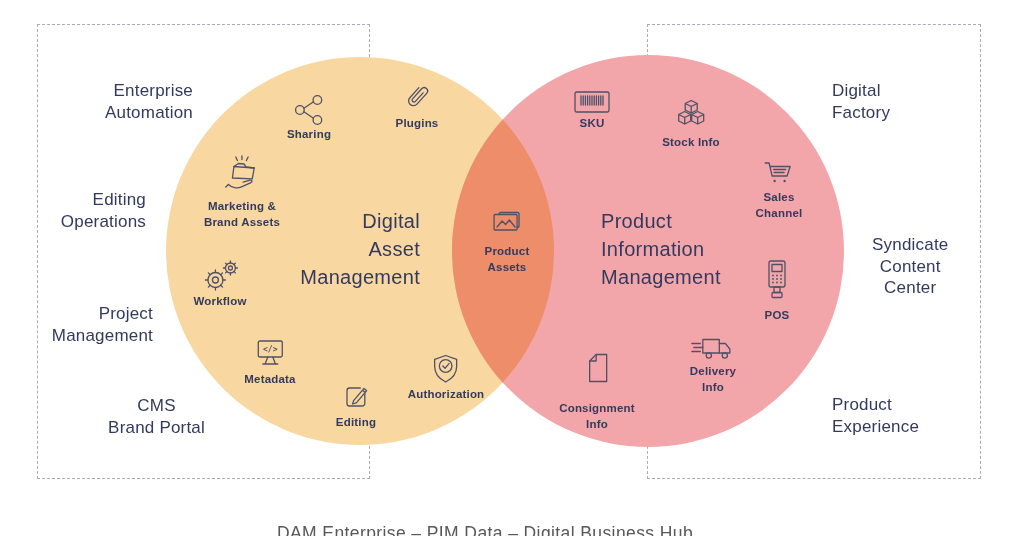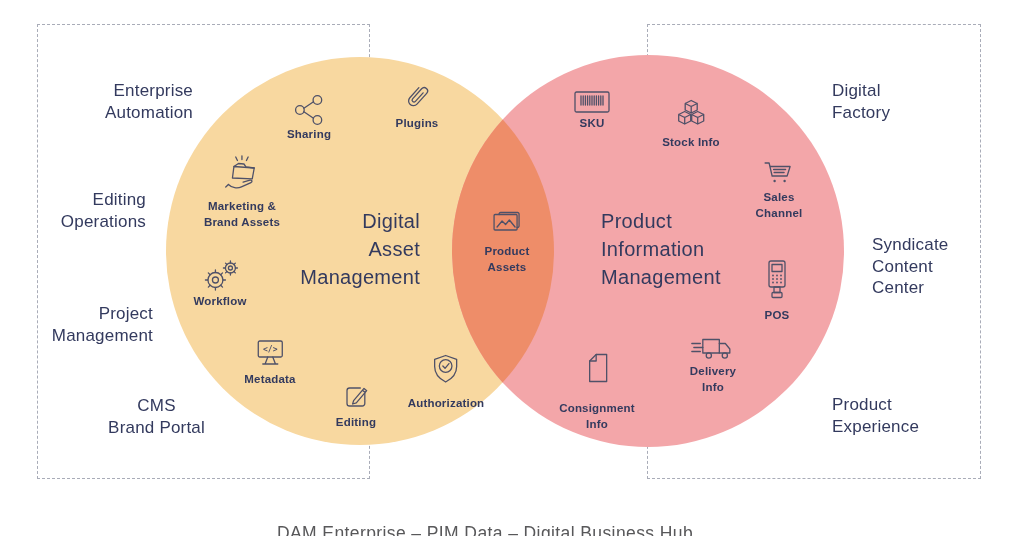--- a/index.html
+++ b/index.html
@@ -27,21 +27,21 @@
   .vtitle{position:absolute;font-size:20px;line-height:28px;font-weight:500;letter-spacing:.3px;white-space:nowrap;}
   .dam-title{right:604px;top:207px;text-align:right;}
   .pim-title{left:601px;top:207px;text-align:left;}
   .outlbl{position:absolute;font-size:17px;line-height:21.5px;font-weight:500;letter-spacing:.2px;white-space:nowrap;}
   .out-right{text-align:right;}
   .lbl-marketing-automation{right:831px;top:80px;}
   .lbl-creative-operations{right:878px;top:189px;}
   .lbl-project-management{right:871px;top:303px;}
   .lbl-cms-brand-portal{right:819px;top:395px;text-align:center;}
   .lbl-digital-factory{left:832px;top:80px;}
-  .lbl-syndicate-content-center{left:872px;top:234px;}
+  .lbl-syndicate-content-center{left:872px;top:234px;text-align:center;}
   .lbl-product-experience{left:832px;top:394px;}
   .item{position:absolute;transform:translateX(-50%);text-align:center;}
   .item .lbl{font-size:11.5px;line-height:15.5px;font-weight:700;letter-spacing:.2px;white-space:nowrap;}
   .ic{display:block;margin:0 auto;}
   .ic path,.ic rect,.ic circle,.ic line{fill:none;stroke:var(--icon-stroke);stroke-width:1.3;stroke-linecap:round;stroke-linejoin:round;}
   .ic .fill{fill:var(--icon-stroke);stroke:none;}
   .ic text.ictxt{fill:var(--icon-stroke);stroke:none;font:700 8px "DejaVu Sans Mono",monospace;}
   .caption{position:absolute;left:277px;top:506px;font-size:17.5px;letter-spacing:.4px;color:var(--caption-gray);white-space:nowrap;margin-top:17px;}
 </style>
 </head>
@@ -178,21 +178,21 @@
         <div>Editing</div>
       </div>
     </div>
 
     <div class="item" style="left:446px;top:352px">
       <svg class="ic" width="32" height="34" viewBox="0 0 32 34">
         <path d="M16 3.5 27 7.3 v7.2 c0 7.6 -4.6 12.3 -11 15.5 C9.6 26.8 5 22.1 5 14.5 V7.3 z"></path>
         <circle cx="16" cy="14" r="6.3"></circle>
         <path d="M13.2 14 15.4 16.3 19.3 11.6"></path>
       </svg>
-      <div class="lbl" style="margin-top:10px">
+      <div class="lbl" style="margin-top:1px">
         <div>Authorization</div>
       </div>
     </div>
 
     <div class="item" style="left:507px;top:208px">
       <svg class="ic" width="34" height="28" viewBox="0 0 34 28">
         <path d="M9.5 6.5 V6 a1.5 1.5 0 0 1 1.5 -1.5 H28 A1.5 1.5 0 0 1 29.5 6 v12 a1.5 1.5 0 0 1 -1.5 1.5 h-.5"></path>
         <rect x="4.5" y="6.5" width="23" height="15.5" rx="1"></rect>
         <path d="M7.5 19 l5 -6 3.5 3.5 3.8 -4.5 5.7 7"></path>
       </svg>

